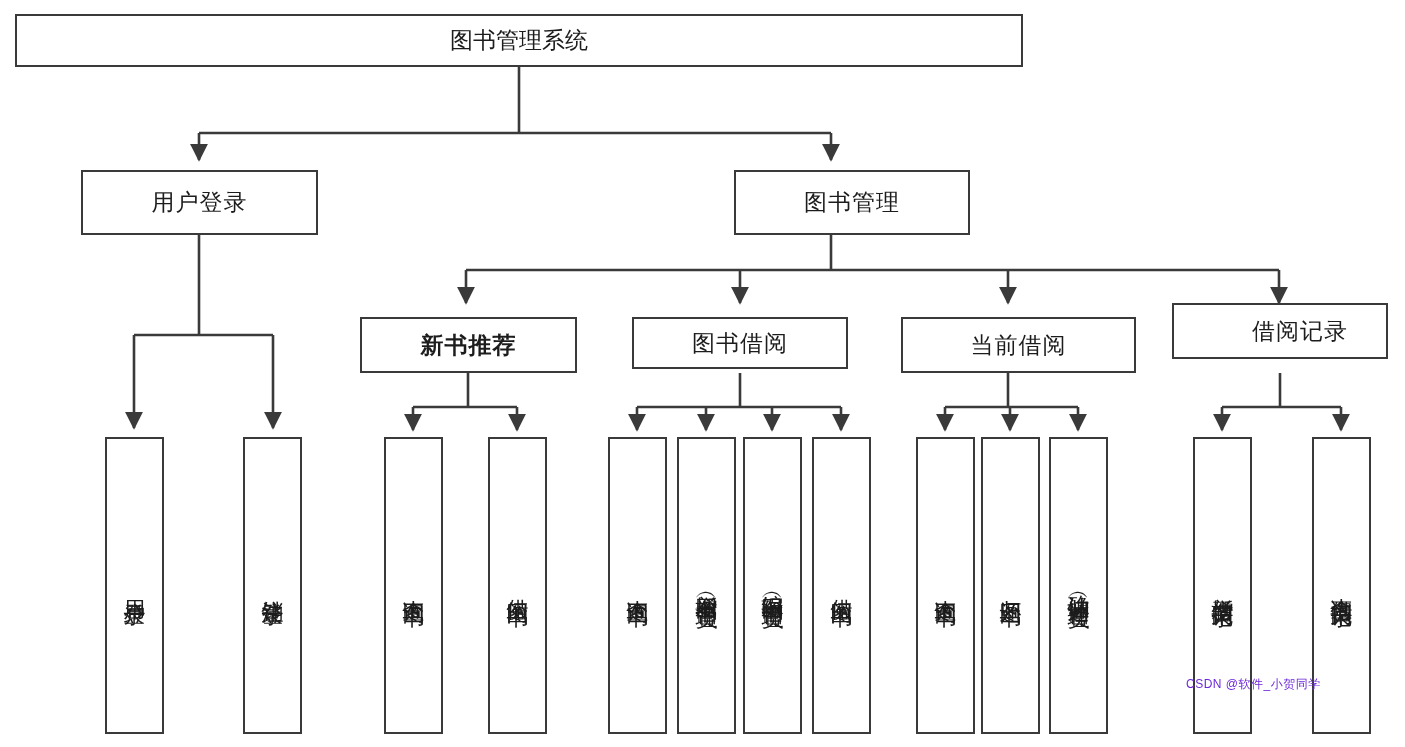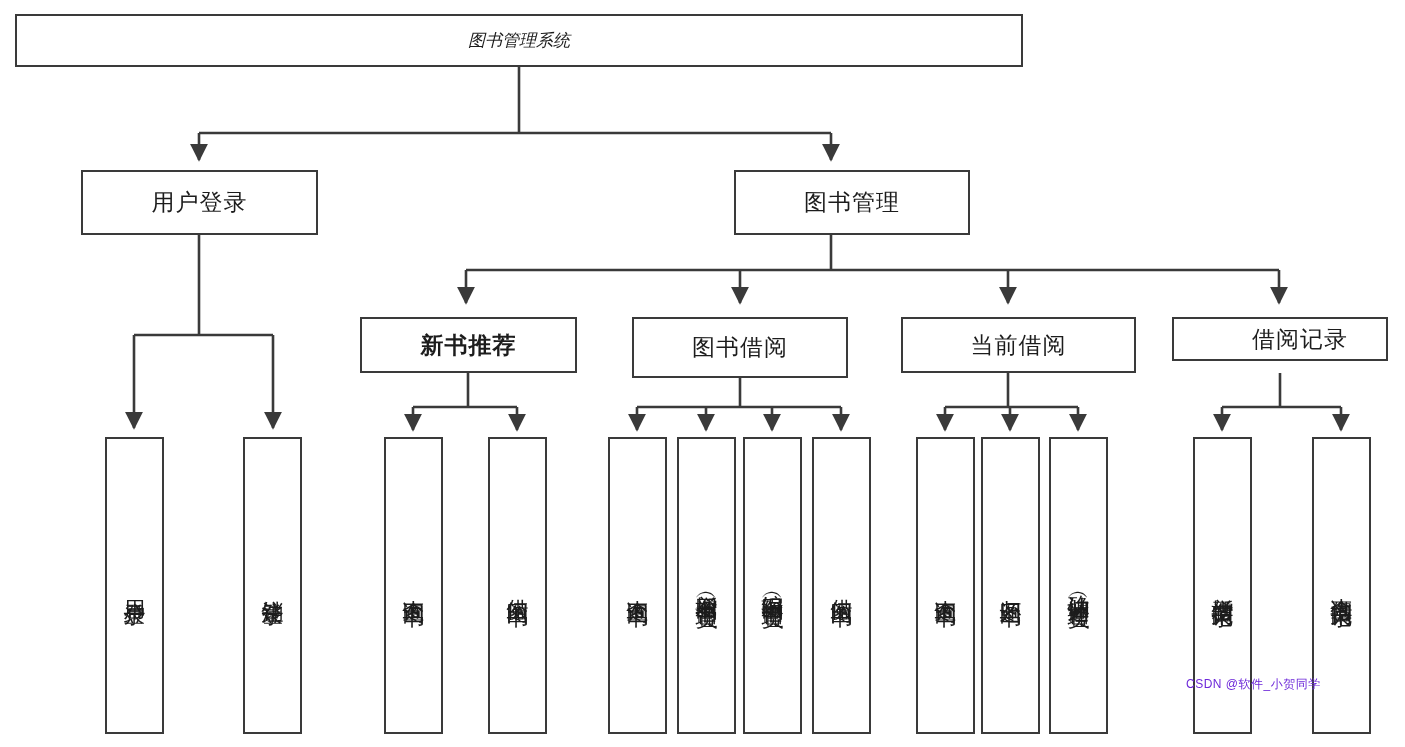--- a/index.html
+++ b/index.html
@@ -33,22 +33,21 @@
     display: flex;
     align-items: center;
     justify-content: center;
     color: #1c1c1c;
   }
   .node.horiz {
     font-size: 23px;
     letter-spacing: 1px;
   }
   .node.root {
-    font-size: 17px;
-    font-style: italic;
+    font-size: 23px;
   }
   .leaf {
     position: absolute;
     box-sizing: border-box;
     border: 2.5px solid #3a3a3a;
     background: #ffffff;
     display: flex;
     align-items: center;
     justify-content: center;
     color: #1c1c1c;
@@ -136,29 +135,29 @@
   </div>
 
   <div class="node horiz" style="left:734px; top:170px; width:236px; height:65px;">
     <span>图书管理</span>
   </div>
 
   <div class="node horiz" style="left:360px; top:317px; width:217px; height:56px;font-weight:bold;">
     <span>新书推荐</span>
   </div>
 
-  <div class="node horiz" style="left:632px; top:317px; width:216px; height:61px;">
+  <div class="node horiz" style="left:632px; top:317px; width:216px; height:52px;">
     <span>图书借阅</span>
   </div>
 
   <div class="node horiz" style="left:901px; top:317px; width:235px; height:56px;">
     <span>当前借阅</span>
   </div>
 
-  <div class="node horiz" style="left:1172px; top:317px; width:216px; height:44px;padding-left:40px;">
+  <div class="node horiz" style="left:1172px; top:303px; width:216px; height:56px;padding-left:40px;">
     <span>借阅记录</span>
   </div>
 
   <div class="leaf" style="left:105px; top:437px; width:59px; height:297px;">
     <span class="vtext">用户登录</span>
   </div>
   <div class="leaf" style="left:243px; top:437px; width:59px; height:297px;">
     <span class="vtext">注销登录</span>
   </div>
 

